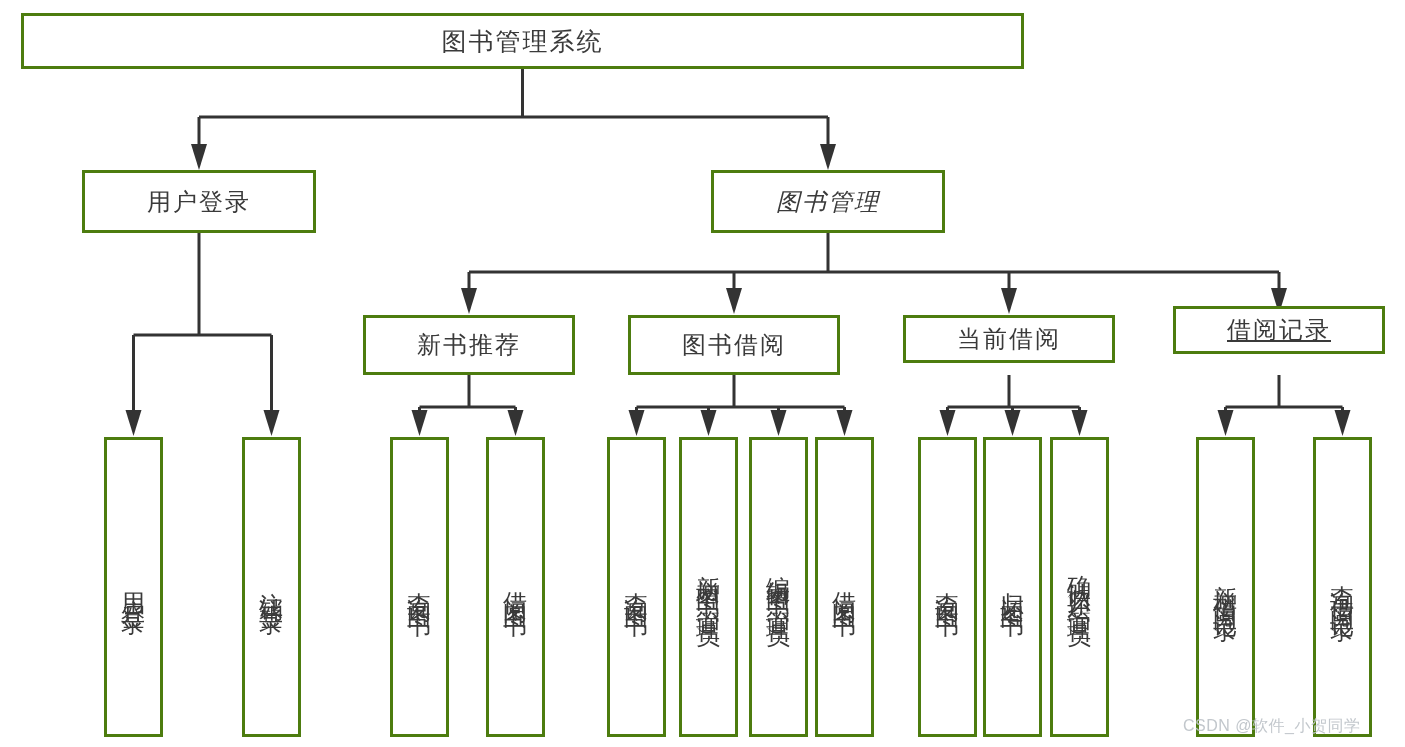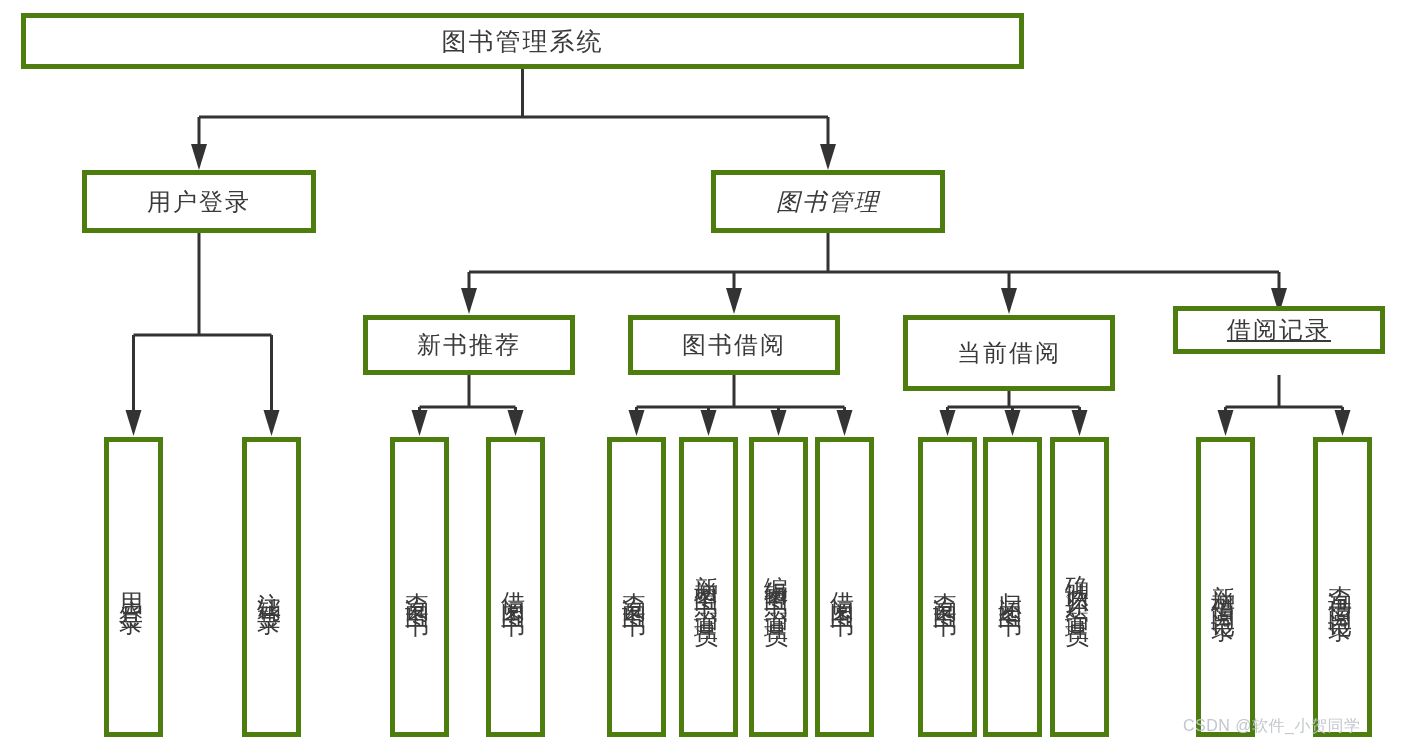--- a/index.html
+++ b/index.html
@@ -14,21 +14,21 @@
     color: #3a3a3a;
   }
   #connector-layer {
     position: absolute;
     left: 0; top: 0;
     width: 1405px; height: 747px;
   }
   .node {
     position: absolute;
     background: #ffffff;
-    border: 5px solid #4d7c0f;
+    border: 3px solid #4d7c0f;
     display: flex;
     align-items: center;
     justify-content: center;
     font-size: 24px;
     letter-spacing: 2px;
     white-space: nowrap;
     color: #3a3a3a;
   }
   .leaf {
     display: block;
@@ -41,21 +41,21 @@
     width: 59px;
     height: 300px;
     top: 437px;
   }
   
   #b-root            { left: 21px;  top: 13px;  width: 1003px; height: 56px; font-size: 25px; }
   #b-user-login      { left: 82px;  top: 170px; width: 234px;  height: 63px; }
   #b-book-mgmt       { left: 711px; top: 170px; width: 234px;  height: 63px; font-style: italic; }
   #b-new-book-rec    { left: 363px; top: 315px; width: 212px;  height: 60px; }
   #b-book-borrow     { left: 628px; top: 315px; width: 212px;  height: 60px; }
-  #b-current-borrow  { left: 903px; top: 315px; width: 212px;  height: 76px; }
+  #b-current-borrow  { left: 903px; top: 315px; width: 212px;  height: 48px; }
   #b-borrow-record   { left: 1173px;top: 306px; width: 212px;  height: 48px; text-decoration: underline; }
   
   #b-leaf-user-login     { left: 104px; }
   #b-leaf-logout         { left: 242px; }
   #b-leaf-query-book-1   { left: 390px; }
   #b-leaf-borrow-book-1  { left: 486px; }
   #b-leaf-query-book-2   { left: 607px; }
   #b-leaf-add-book       { left: 679px; }
   #b-leaf-edit-book      { left: 749px; }
   #b-leaf-borrow-book-2  { left: 815px; }

